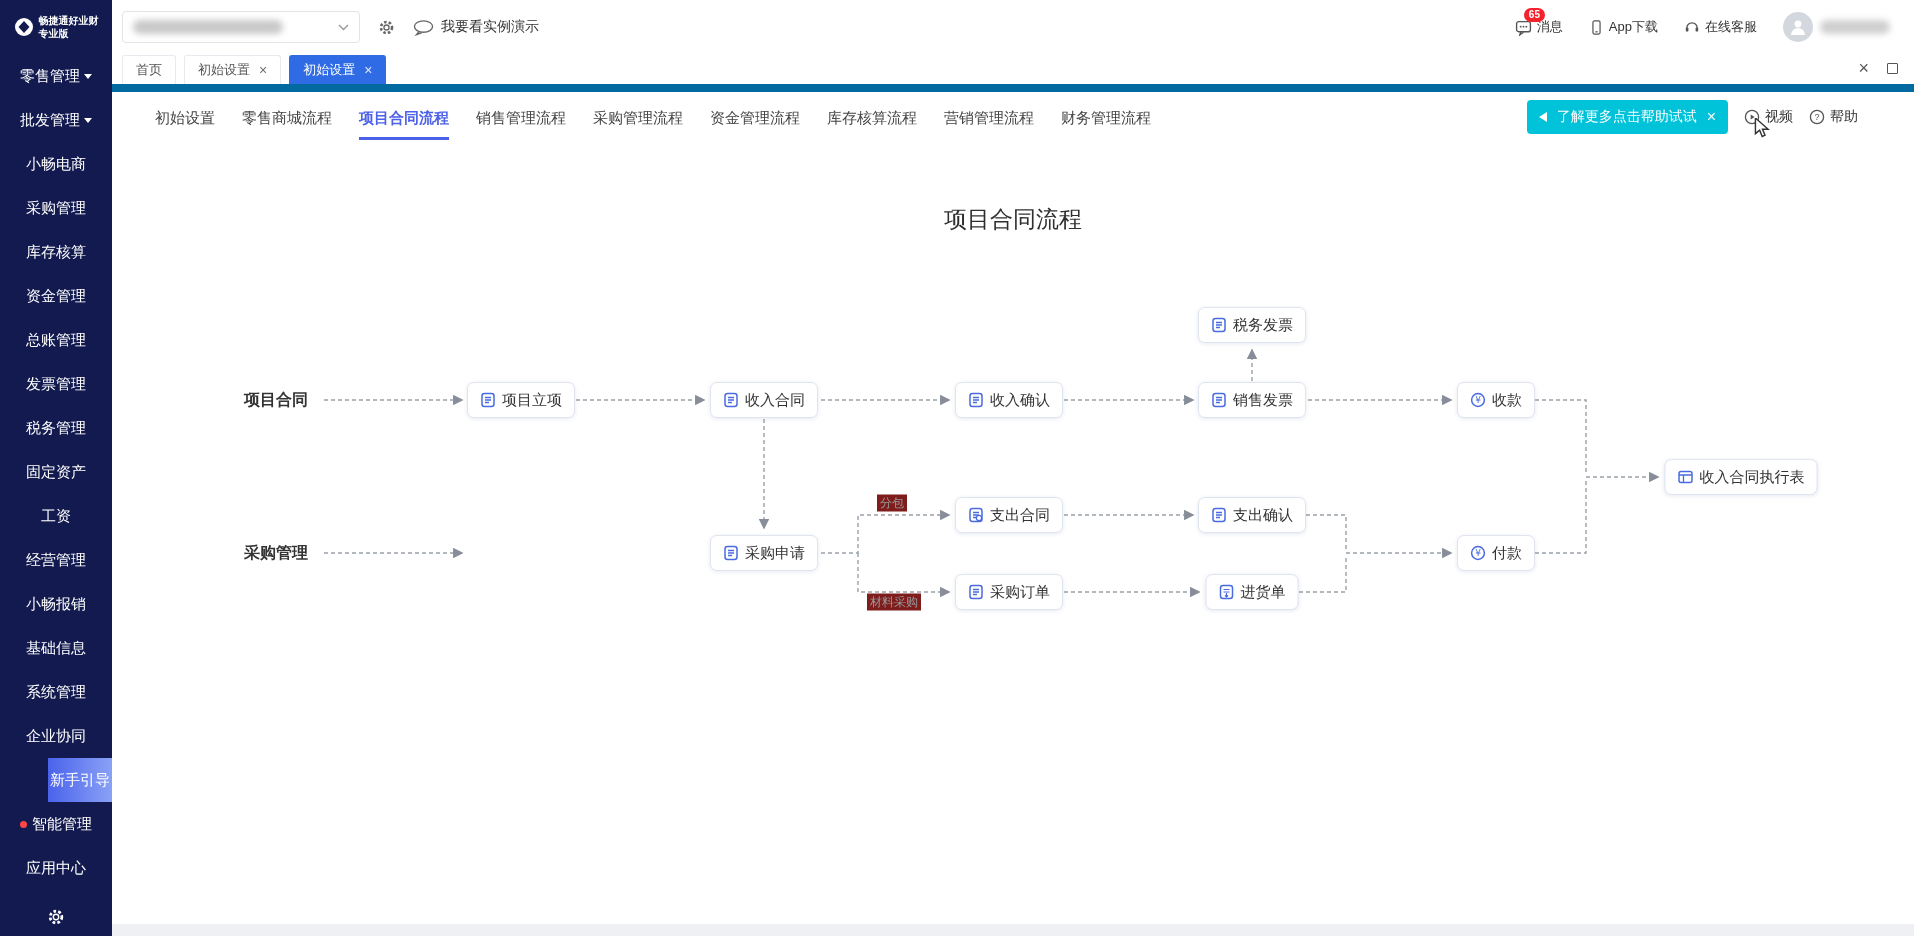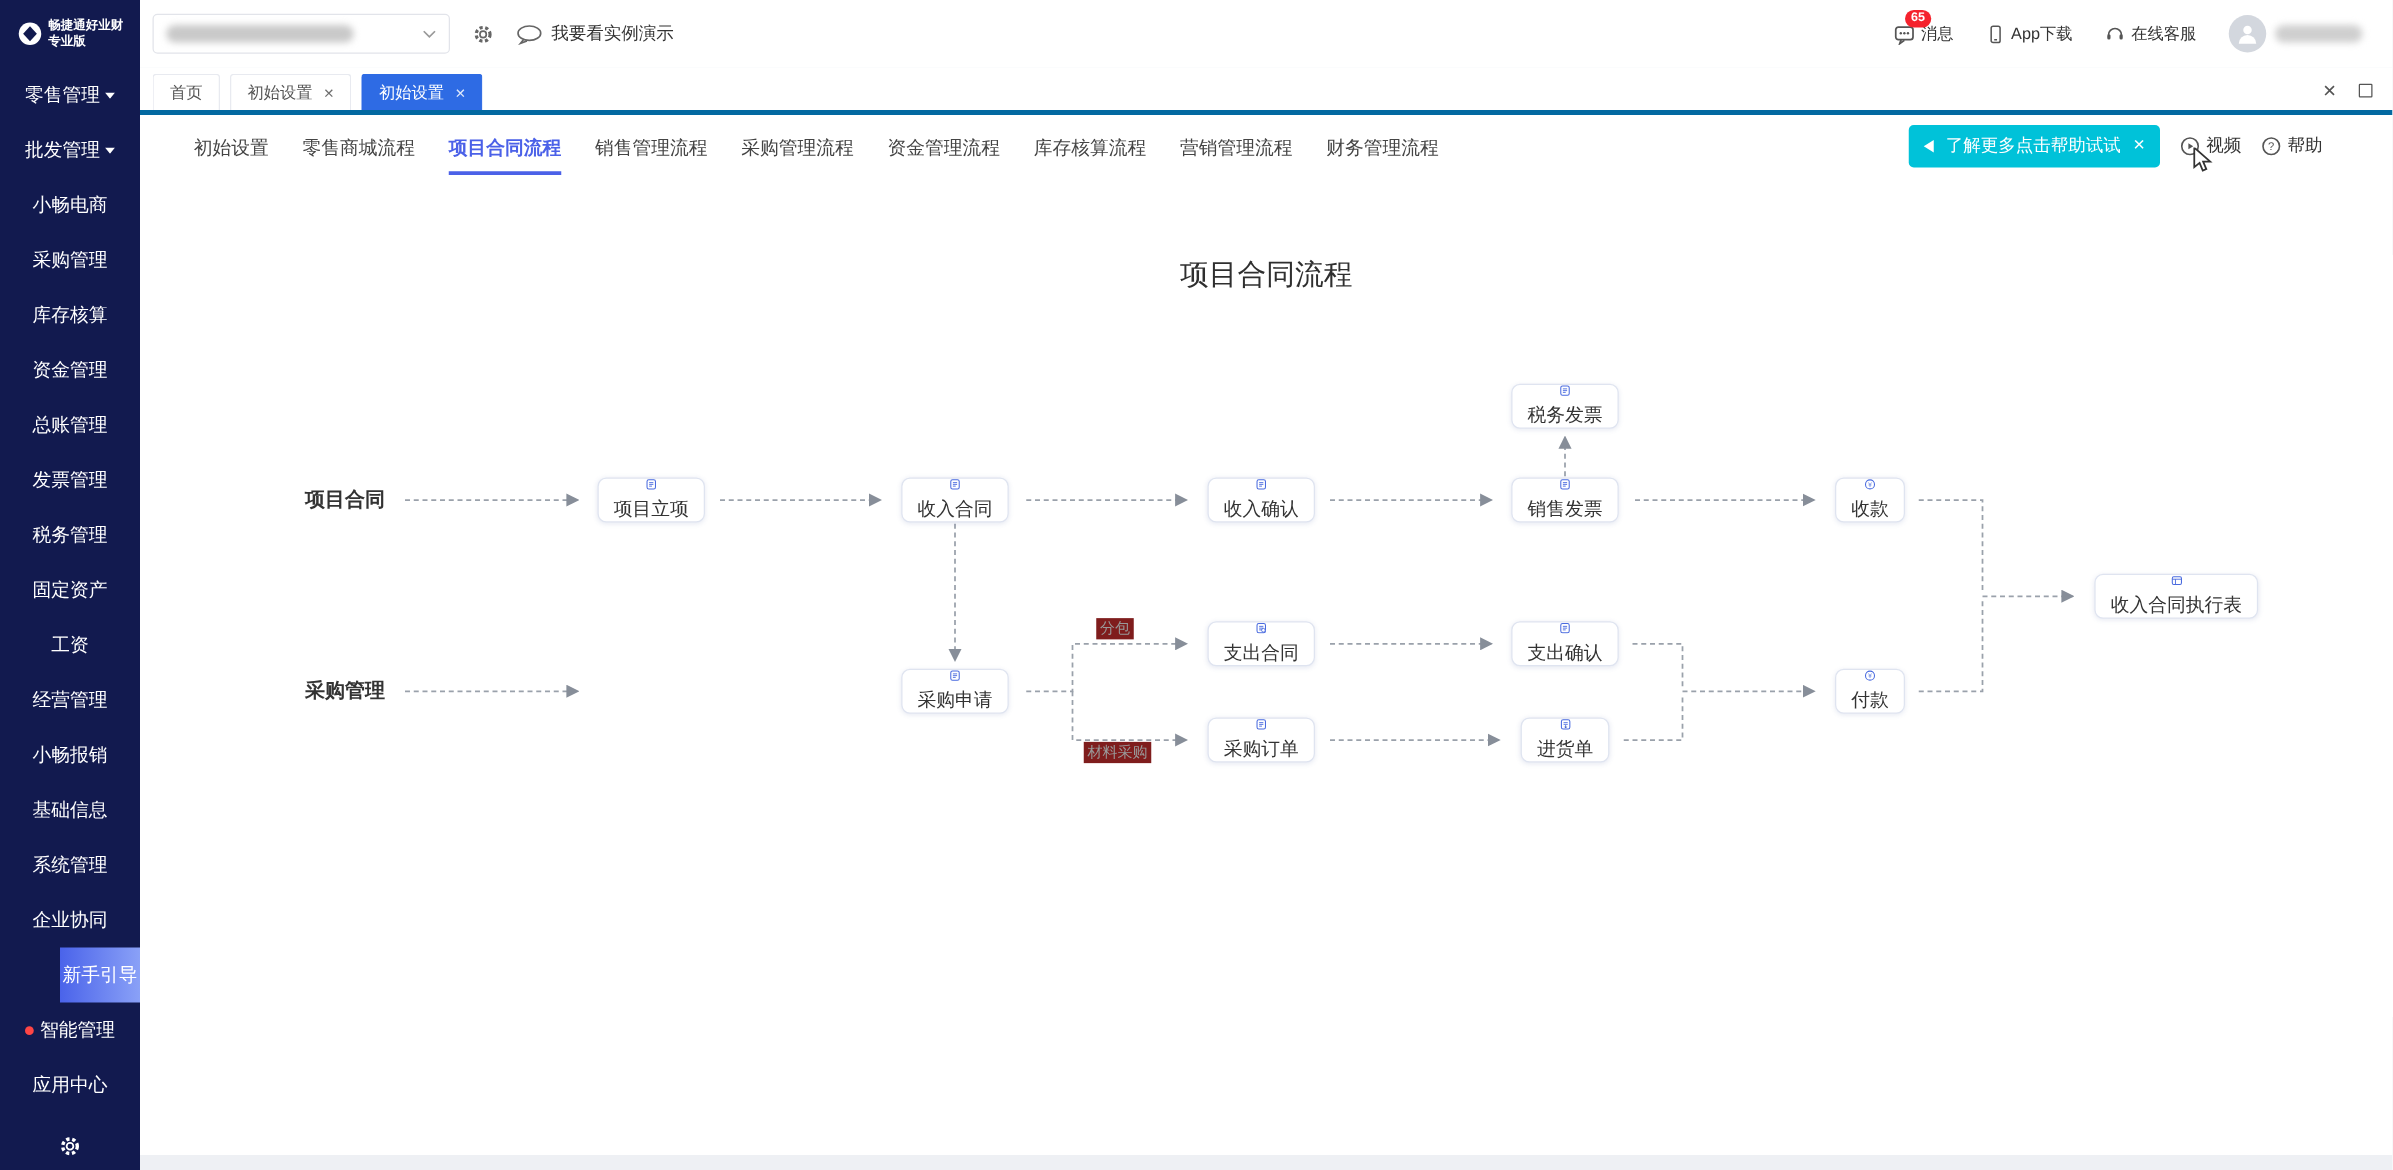--- a/index.html
+++ b/index.html
@@ -32,21 +32,21 @@
   .demo-link { display:flex; align-items:center; gap:7px; font-size:14px; color:#333; cursor:pointer; }
   .header-right { margin-left:auto; display:flex; align-items:center; gap:26px; font-size:13px; color:#333; }
   .hr-item { display:flex; align-items:center; gap:5px; cursor:pointer; }
   .icon-wrap { position:relative; display:flex; }
   .badge { position:absolute; top:-11px; left:9px; background:#f5222d; color:#fff; font-size:10px; line-height:1.2; border-radius:9px; padding:1px 5px; font-weight:700;text-align:center; }
   .user-box { display:flex; align-items:center; gap:7px; cursor:pointer; }
   .avatar { width:30px; height:30px; border-radius:50%; background:#d3d7de; display:flex; align-items:center; justify-content:center; overflow:hidden; }
   .name-blur { width:70px; height:14px; background:#cfcfcf; border-radius:7px; filter:blur(3px); }
 
   
-  .wintabs { height:38px; background:#fff; border-bottom:4px solid #0369a1; display:flex; align-items:flex-end; gap:8px; padding:0 16px 0 10px; flex-shrink:0; }
+  .wintabs { height:38px; background:#fff; border-bottom:8px solid #0369a1; display:flex; align-items:flex-end; gap:8px; padding:0 16px 0 10px; flex-shrink:0; }
   .wintab { height:29px; display:flex; align-items:center; gap:9px; padding:0 13px; font-size:13px; color:#555; background:#fff; border:1px solid #e8eaf0; border-bottom:none; border-radius:3px 3px 0 0; cursor:pointer; white-space:nowrap; }
   .wintab.active { background:#2e6be4; border-color:#2e6be4; color:#fff; }
   .wintab .x { font-size:14px; line-height:1; opacity:.85; }
   .wt-right { margin-left:auto; display:flex; align-items:center; gap:18px; padding-bottom:7px; color:#555; }
   .wt-close { font-size:18px; line-height:1; cursor:pointer; }
   .wt-max { width:11px; height:11px; border:1.6px solid #555; border-radius:1px; cursor:pointer; }
 
   
   .content { flex:1; background:#fff; position:relative; margin-bottom:12px; overflow:hidden; }
 
@@ -58,21 +58,21 @@
   .tooltip-btn { background:#00c2d9; color:#fff; height:34px; border-radius:4px; display:flex; align-items:center; gap:10px; padding:0 12px; font-size:14px; cursor:pointer; white-space:nowrap; }
   .tip-horn { width:0; height:0; border-top:5px solid transparent; border-bottom:5px solid transparent; border-right:8px solid #fff; }
   .tooltip-btn .x { font-size:16px; line-height:1; }
   .ft-link { display:flex; align-items:center; gap:5px; font-size:14px; color:#333; cursor:pointer; white-space:nowrap; }
 
   .diagram-title { position:absolute; left:0; right:0; top:112px; text-align:center; font-size:23px; font-weight:500; color:#2f2f2f; }
 
   
   .flow-area { position:absolute; inset:0; pointer-events:none; }
   .flow-area .edges { position:absolute; left:0; top:0; }
-  .node { position:absolute; transform:translate(-50%,-50%); display:inline-flex; align-items:center; gap:6px; height:36px; padding:0 12px; background:#fff; border:1px solid #dfe4f0; border-radius:7px; box-shadow:0 1px 4px rgba(80,100,160,.14); font-size:15px; color:#333; white-space:nowrap; pointer-events:auto; cursor:pointer;flex-direction:column; }
+  .node { position:absolute; transform:translate(-50%,-50%); display:inline-flex; align-items:center; gap:6px; height:36px; padding:0 12px; background:#fff; border:1px solid #dfe4f0; border-radius:7px; box-shadow:0 1px 4px rgba(80,100,160,.14); font-size:15px; color:#333; white-space:nowrap; pointer-events:auto; cursor:pointer; }
   .lane-label { position:absolute; transform:translate(-50%,-50%); font-size:16px; font-weight:700; color:#333; white-space:nowrap; }
   .branch-label { position:absolute; transform:translate(-50%,-50%); font-size:12px; color:#999; background:#7f1d1d; padding:0 3px; white-space:nowrap; }
   .cursor-icon { position:absolute; left:1642px; top:26px; pointer-events:none; }
 </style>
 </head>
 <body>
 
 <div class="app">
 
   <aside class="sidebar">

